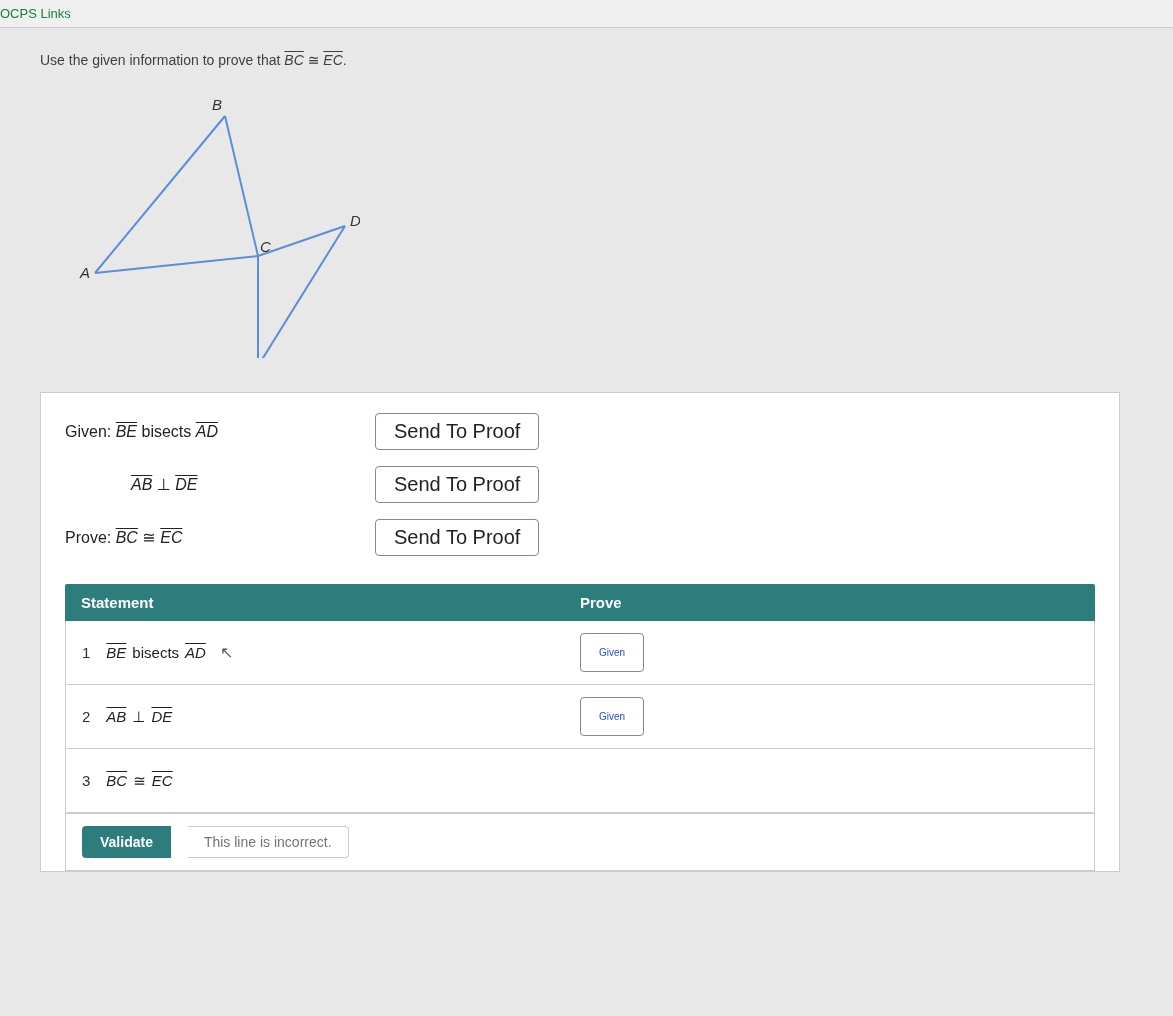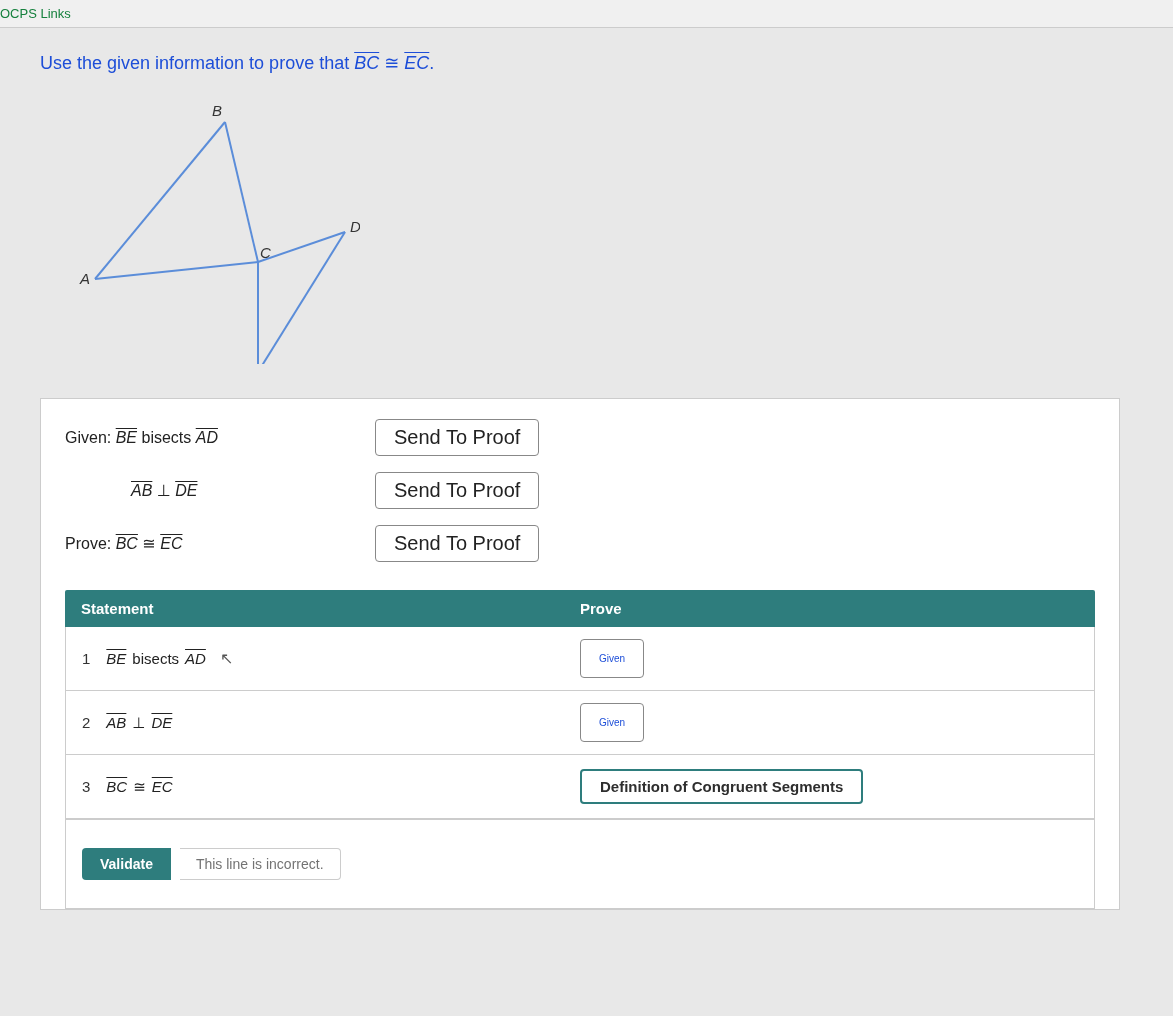--- a/index.html
+++ b/index.html
@@ -13,22 +13,22 @@
       background: #f0f0f0;
       padding: 6px 0;
       font-size: 13px;
       color: #15803d;
       border-bottom: 1px solid #ccc;
     }
     .main-content {
       padding: 24px 40px;
     }
     .intro-text {
-      font-size: 18px;
-      color: #1d4ed8;
+      font-size: 14px;
+      color: #404040;
       margin-bottom: 20px;
     }
     .intro-text .overline {
       text-decoration: overline;
       font-style: italic;
     }
     .diagram-area {
       margin-bottom: 30px;
     }
     .proof-box {
@@ -120,24 +120,24 @@
       border-radius: 4px;
       padding: 7px 18px;
       font-size: 15px;
       font-weight: bold;
       color: #2e2e2e;
       cursor: pointer;
     }
     .validate-row {
       display: flex;
       align-items: center;
-      padding: 28px 16px;
+      padding: 12px 16px;
       background: #fff;
       border-top: 1px solid #ccc;
-      gap: 9px;
+      gap: 17px;
     }
     .validate-btn {
       background: #2e7d7d;
       color: #fff;
       border: none;
       border-radius: 4px 0 0 4px;
       padding: 8px 18px;
       font-size: 14px;
       cursor: pointer;
       font-weight: bold;
@@ -247,23 +247,20 @@
         </div>
       </div>
 
       <div class="table-row">
         <div class="statement-cell">
           <span class="row-num">3</span>
           <span class="overline">BC</span>
           <span> ≅ </span>
           <span class="overline">EC</span>
         </div>
-        <div class="reason-cell">
-          <button class="reason-btn-highlight">Definition of Congruent Segments</button>
-        </div>
       </div>
 
       <div class="validate-row">
         <button class="validate-btn">Validate</button>
         <span class="incorrect-label">This line is incorrect.</span>
       </div>
 
     </div>
   </div>
 </div>

